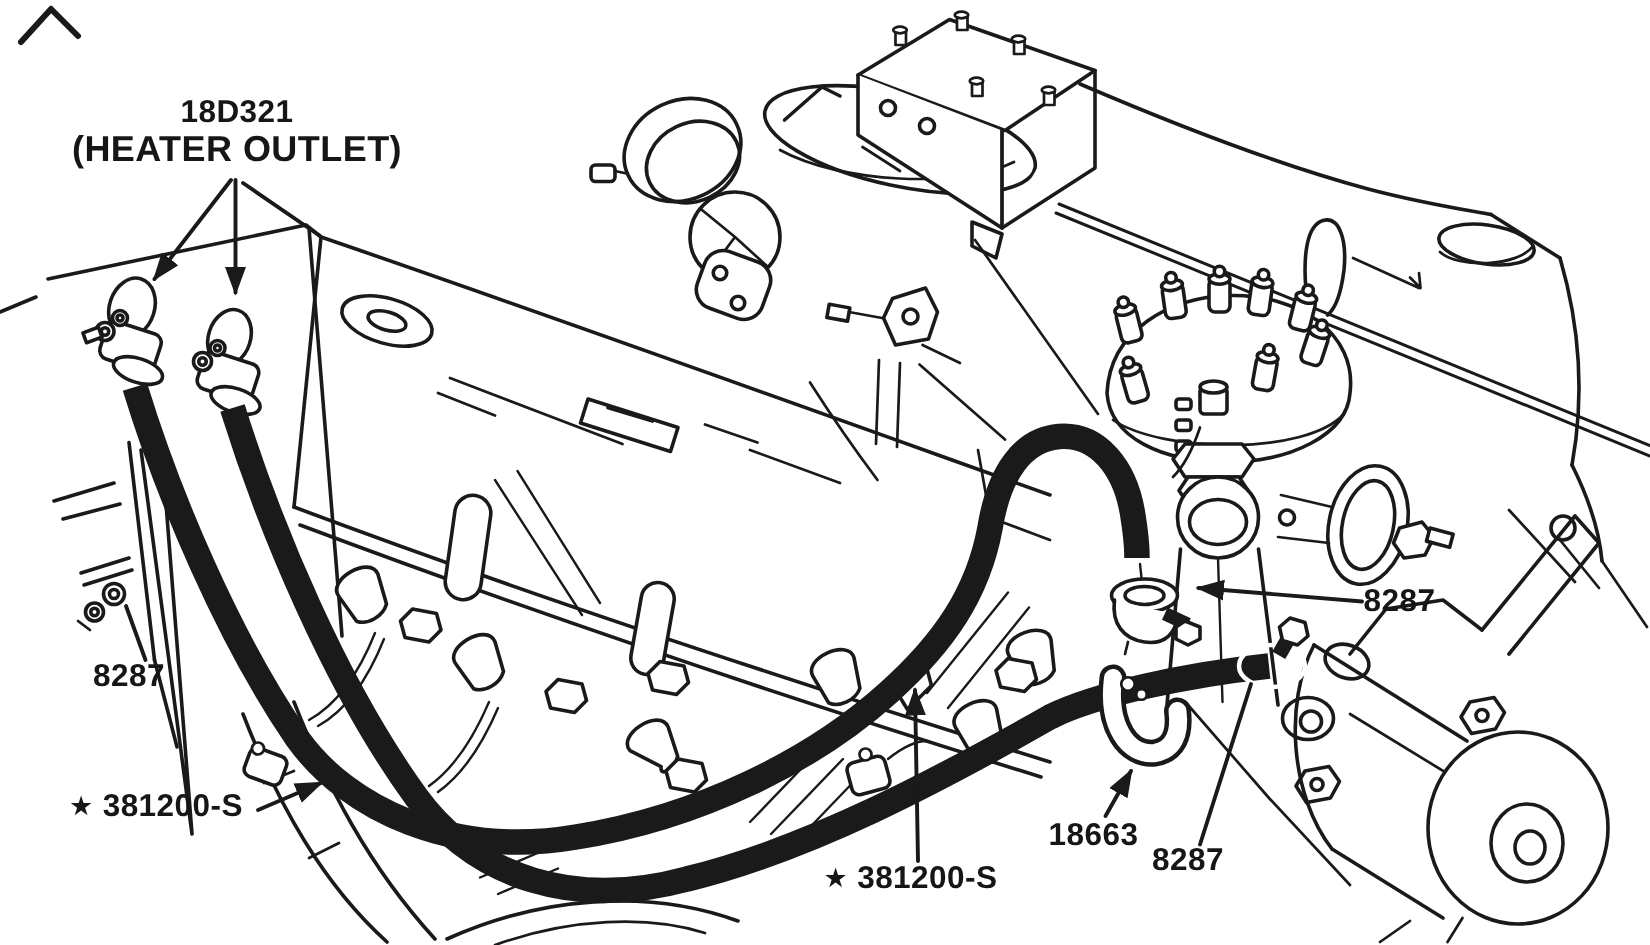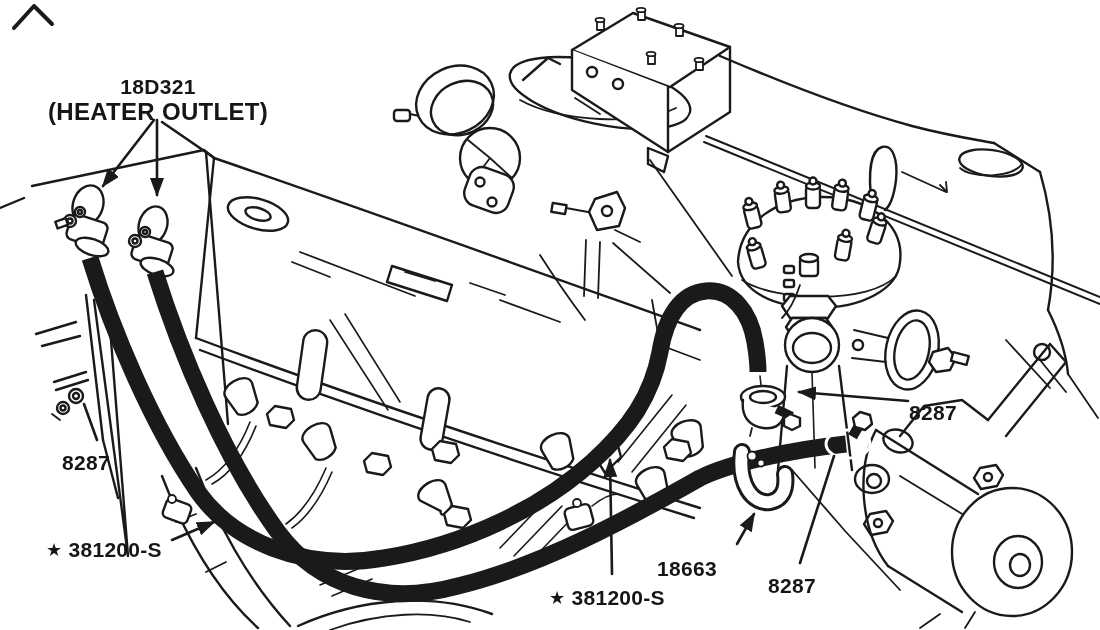--- a/index.html
+++ b/index.html
@@ -3,21 +3,21 @@
 <meta charset="utf-8">
 <style>
   html,body{margin:0;padding:0;background:#ffffff;}
   .stage{
     position:relative;width:1100px;height:630px;background:#ffffff;
     overflow:hidden;font-family:"Liberation Sans","DejaVu Sans",sans-serif;
   }
   .stage svg{position:absolute;left:0;top:0;}
   .lbl{
     position:absolute;color:#161616;font-weight:700;font-size:21px;
-    letter-spacing:0.3px;white-space:nowrap;line-height:25px;margin-top:12px;
+    letter-spacing:0.3px;white-space:nowrap;line-height:25px;
   }
   .lbl .desc{font-size:24px;}
   .lbl.center{text-align:center;}
   .star{font-size:18px;display:inline-block;margin-right:6px;transform:translateY(-1px);}
 </style>
 </head>
 <body>
 
 <div class="stage">
 
@@ -316,21 +316,21 @@
 </div>
 
 <div class="lbl" style="left:46px;top:525px;">
   <span class="star">★</span><span>381200-S</span>
 </div>
 
 <div class="lbl" style="left:549px;top:573px;">
   <span class="star">★</span><span>381200-S</span>
 </div>
 
-<div class="lbl" style="left:657px;top:544px;">
+<div class="lbl" style="left:699px;top:544px;">
   <span>18663</span>
 </div>
 
 <div class="lbl" style="left:909px;top:388px;">
   <span>8287</span>
 </div>
 
 <div class="lbl" style="left:768px;top:561px;">
   <span>8287</span>
 </div>

